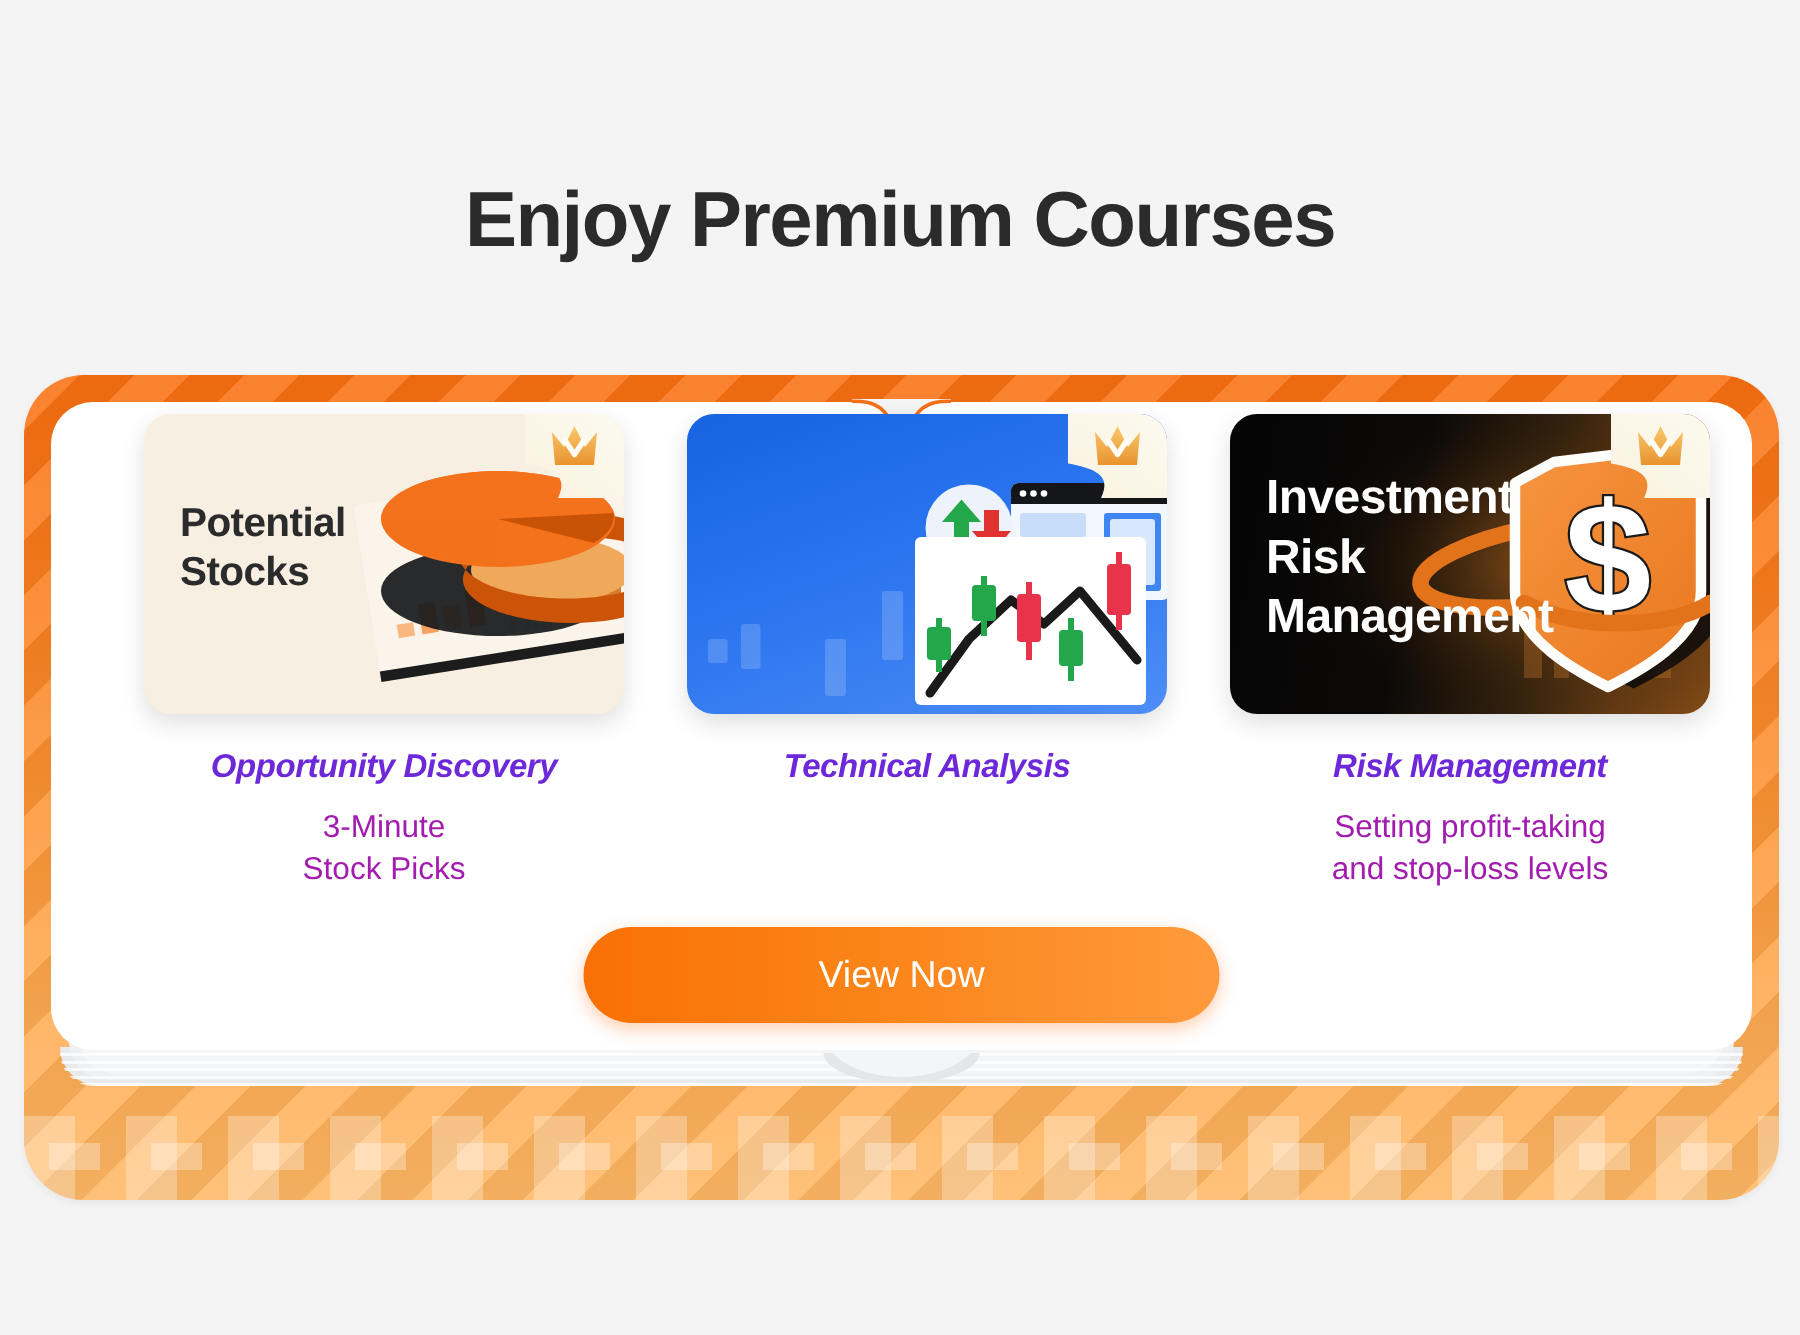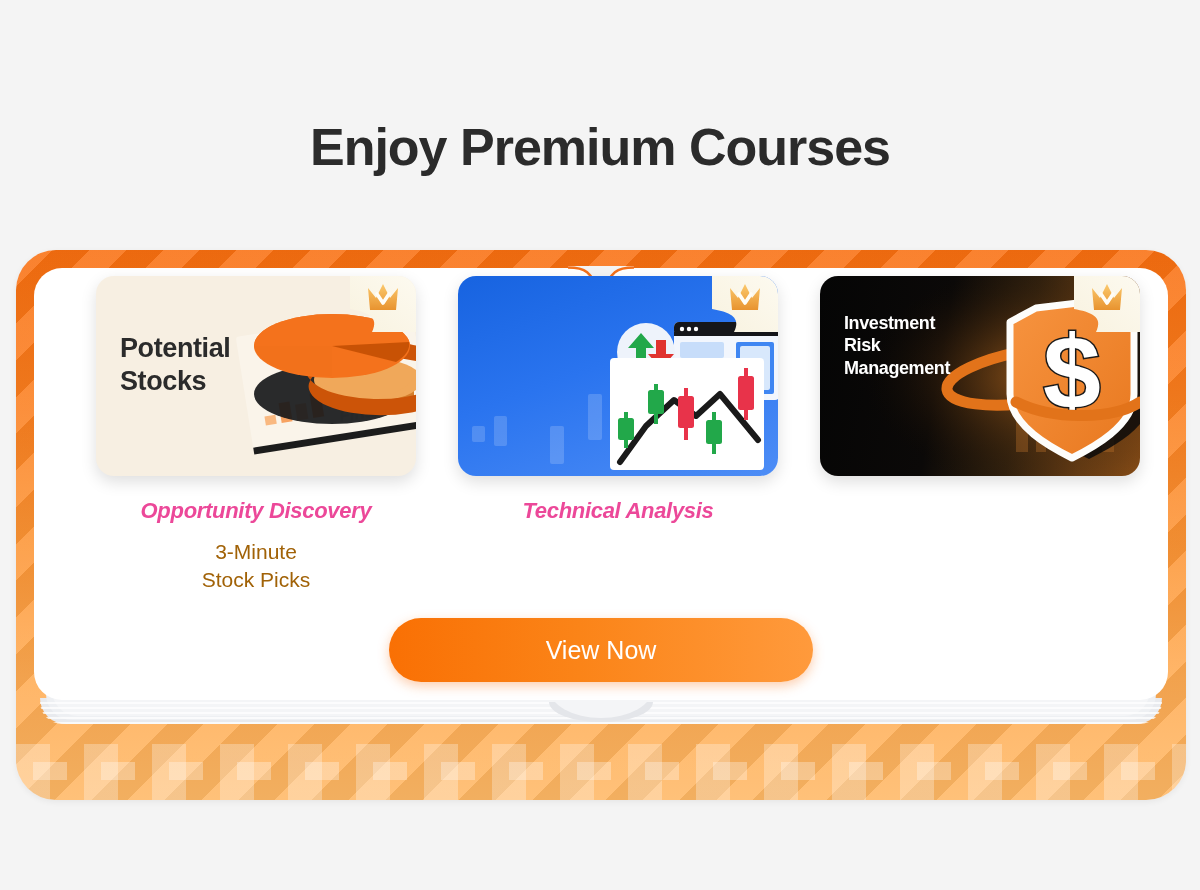--- a/index.html
+++ b/index.html
@@ -116,37 +116,37 @@
 
   .card-title{
     position:absolute; left:24px; top:56px;
     font-size:27px; font-weight:bold; line-height:1.24;
     letter-spacing:-.4px;
     white-space:pre-line;
     z-index:4;
   }
   .card-1 .card-title{ color:#2b2b2b; }
   .card-2 .card-title{ color:#ffffff; }
-  .card-3 .card-title{ color:#ffffff; top:36px; font-size:18px; }
+  .card-3 .card-title{ color:#ffffff; top:36px; font-size:32px; }
 
   
   .crown-corner{
     position:absolute; right:0; top:0; width:66px; height:56px; z-index:6;
   }
 
   
   .cap-title{
     margin-top:22px;
     font-size:22px; font-weight:bold; font-style:italic;
-    color:#ec4899; letter-spacing:-.3px;
+    color:#6d28d9; letter-spacing:-.3px;
     text-align:center;
   }
   .cap-desc{
     margin-top:14px;
-    font-size:21px; line-height:1.32; color:#a16207;
+    font-size:21px; line-height:1.32; color:#a21caf;
     text-align:center; white-space:pre-line;
   }
 
   
   .cta{
     position:absolute; left:50%; transform:translateX(-50%);
     bottom:18px;
     width:424px; height:64px;
     border:none; cursor:pointer;
     border-radius:32px;
@@ -347,20 +347,23 @@
 Risk
 Management</div>
 
           <svg class="crown-corner" viewBox="0 0 66 56">
             <path d="M66 0 V56 H22 C30 40 16 36 0 33 V0 Z" fill="url(#cg1)"></path>
             <path d="M18 12 L26 22 L33 8 L40 22 L48 12 L46 34 H20 Z" fill="url(#cr1)"></path>
             <path d="M27 18 L33 27 L39 18" fill="none" stroke="#fffdf6" stroke-width="3.6" stroke-linecap="round" stroke-linejoin="round"></path>
           </svg>
         </div>
 
+        <div class="cap-title">Risk Management</div>
+        <div class="cap-desc">Setting profit-taking
+and stop-loss levels</div>
       </div>
 
     </div>
 
     <button class="cta">View Now</button>
 
   </div>
 </div>
 
 </body></html>

